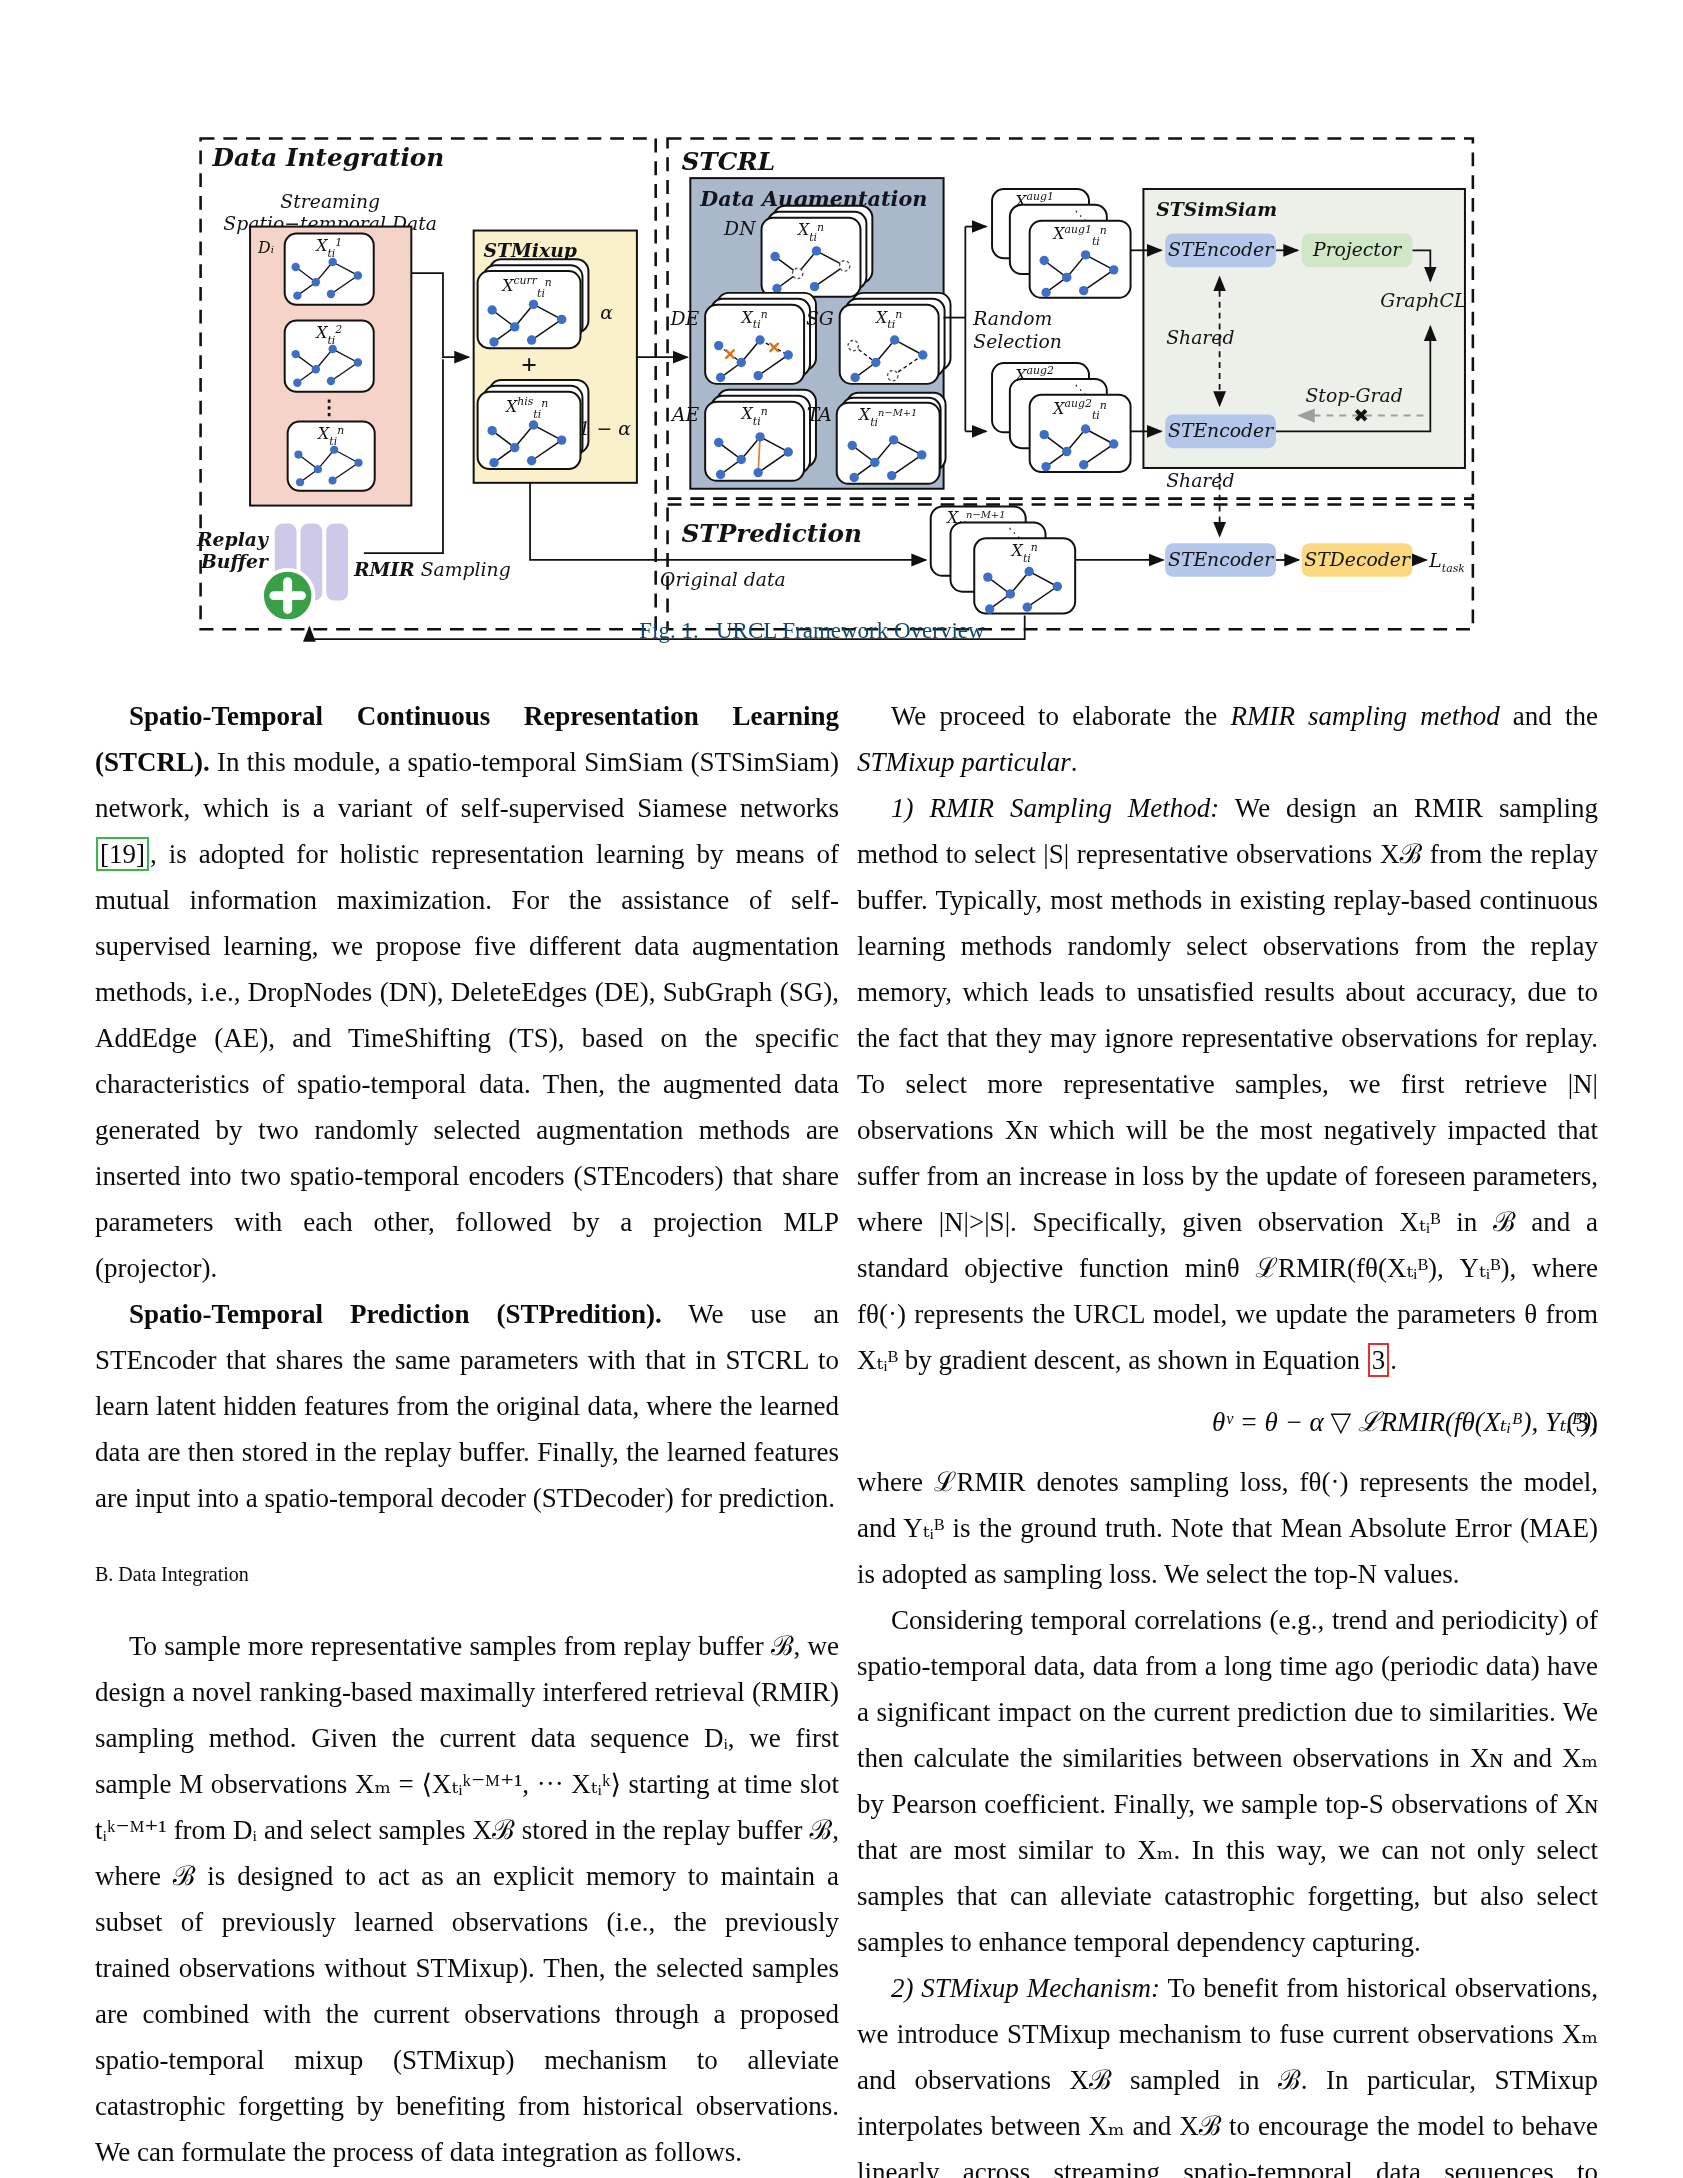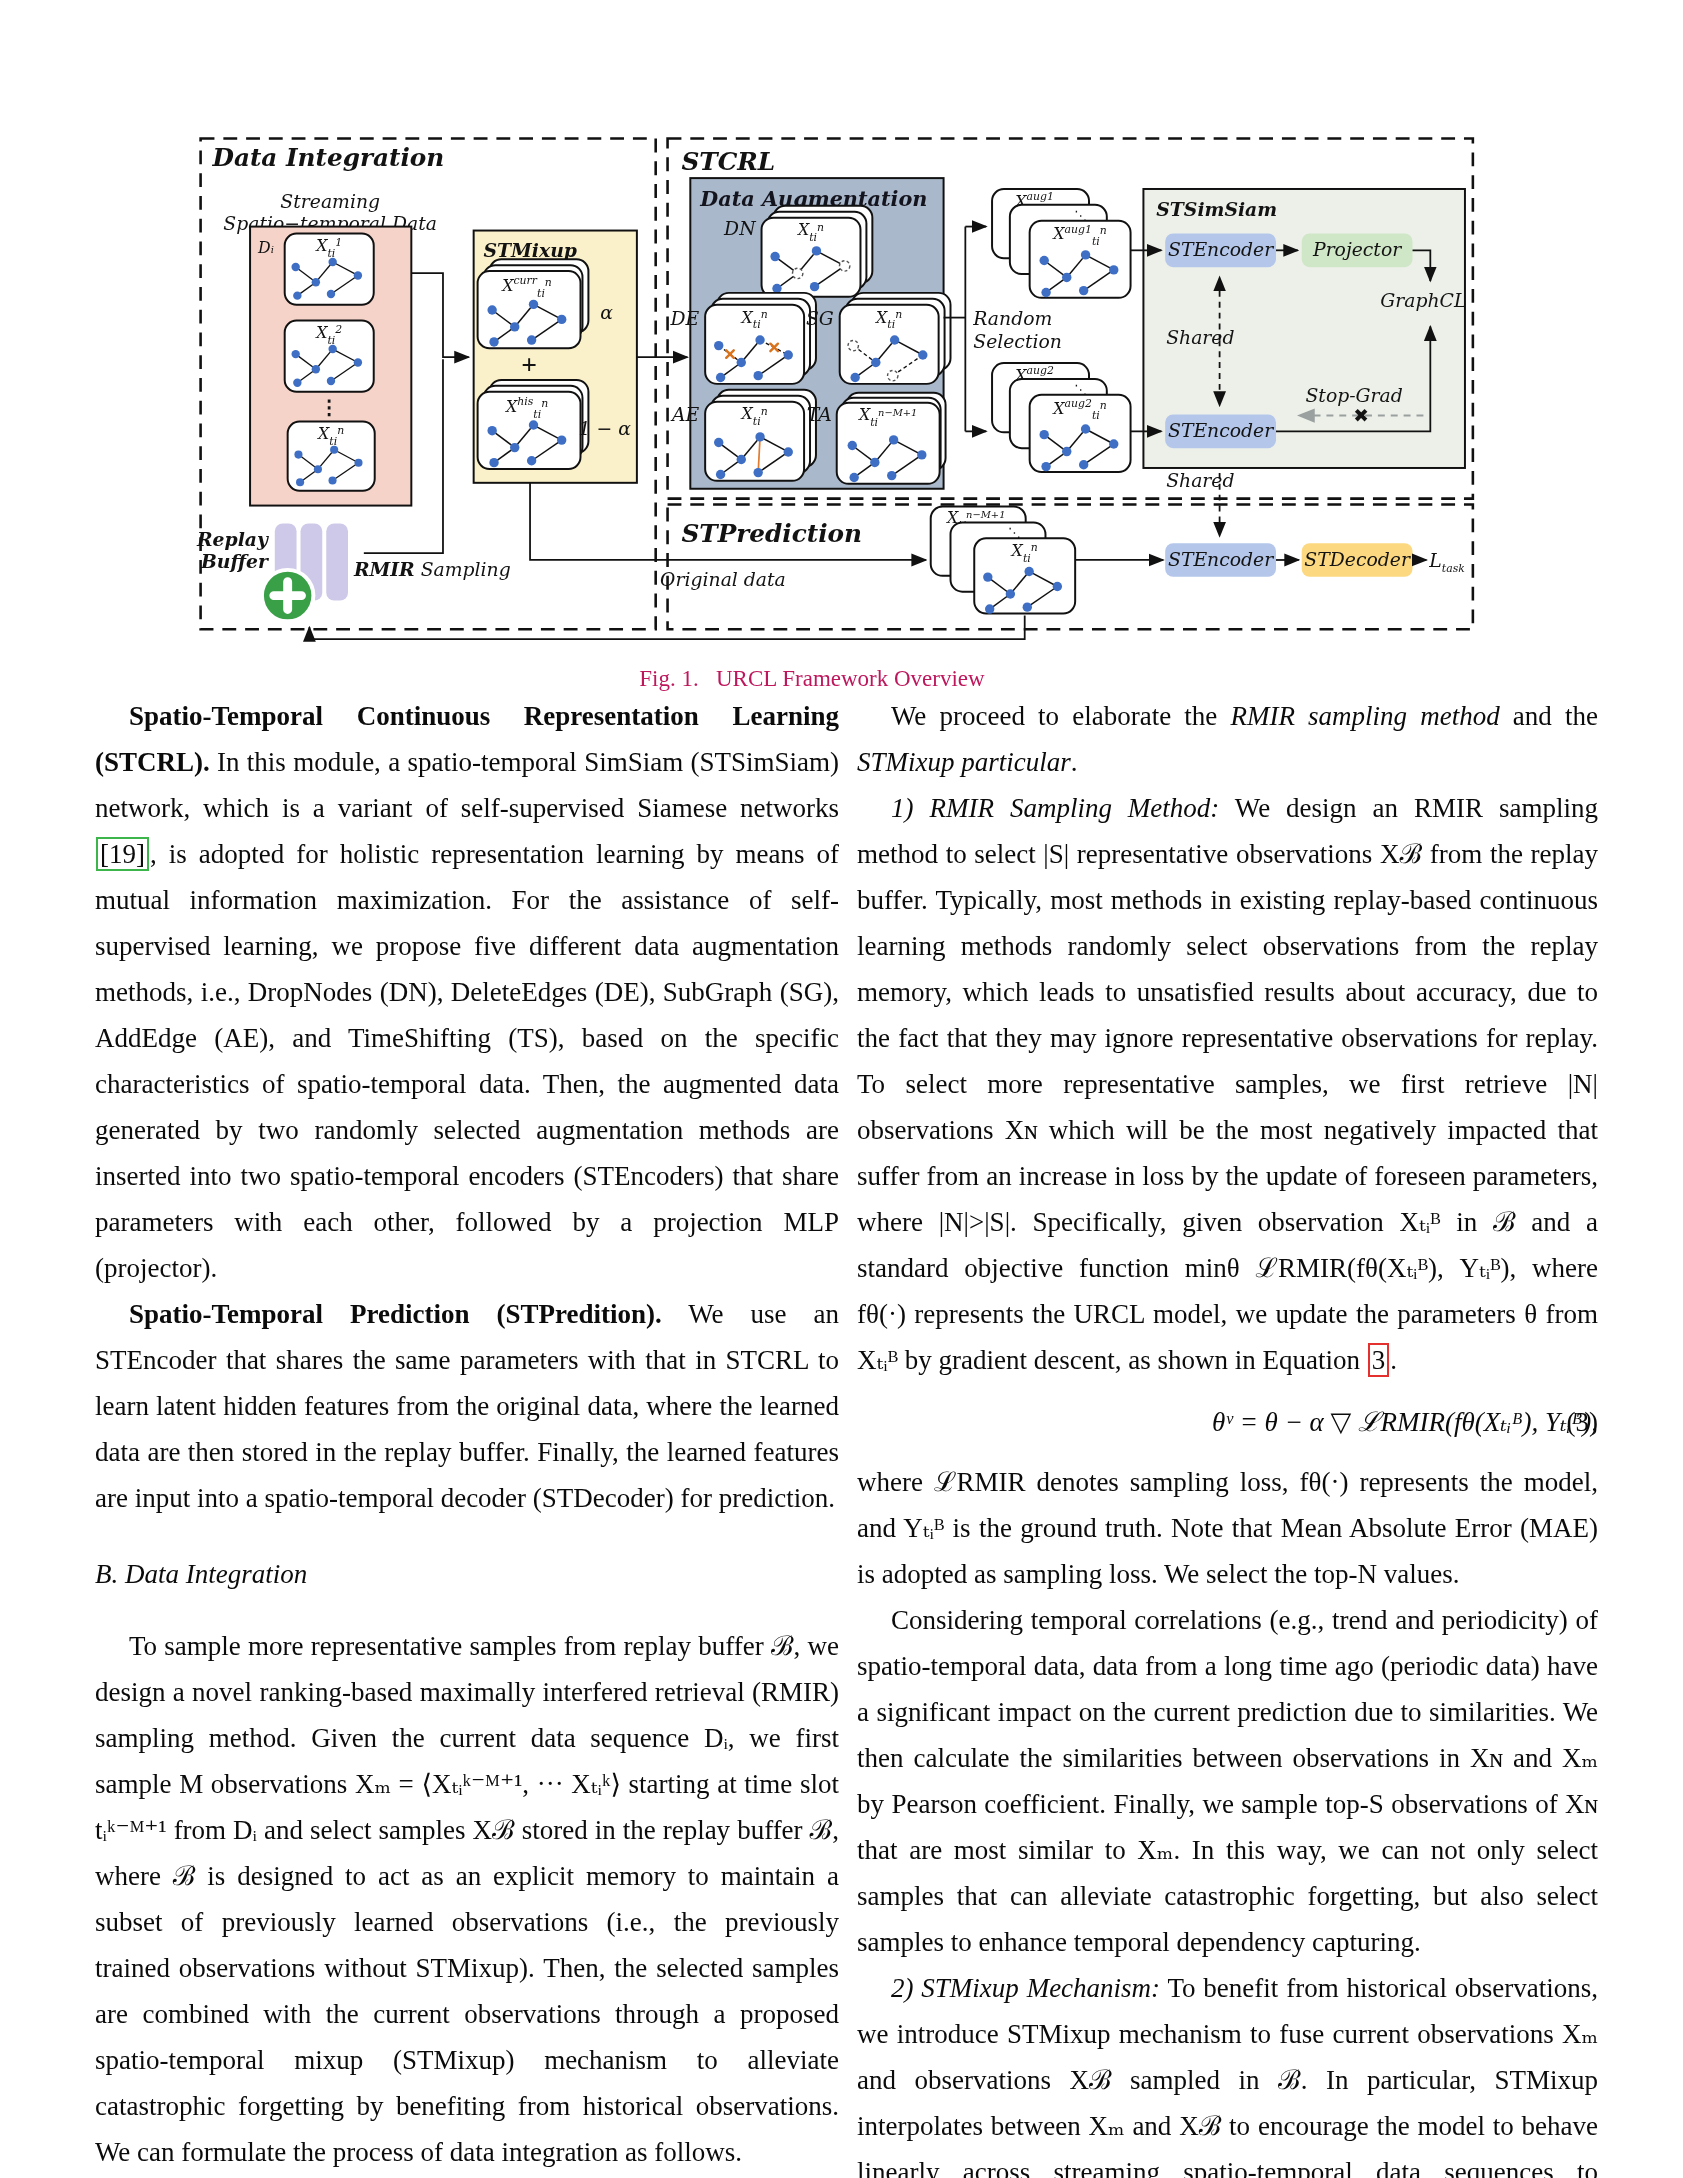--- a/index.html
+++ b/index.html
@@ -1,20 +1,20 @@
 <!DOCTYPE html>
 <html><head>
 <meta charset="utf-8">
 <style>
   html,body{margin:0;padding:0;background:#fff;}
   body{width:1683px;height:2178px;position:relative;font-family:"Liberation Serif","DejaVu Serif",serif;color:#0b0b0b;}
   .abs{position:absolute;}
   
   #figwrap{left:139px;top:95px;width:1346px;height:556px;}
-  #figcap{left:139px;top:666px;width:1346px;text-align:center;font-size:23px;white-space:pre;color:#be185d;}
+  #figcap{left:139px;top:618px;width:1346px;text-align:center;font-size:23px;white-space:pre;color:#0c4a6e;}
   svg text{fill:#131313;}
   .ftitle{font:bold italic 25px "DejaVu Serif",serif;}
   .ftitle2{font:bold italic 21px "DejaVu Serif",serif;fill:#14141e;}
   .fit{font:italic 19px "DejaVu Serif",serif;}
   .fbi{font:bold italic 19px "DejaVu Serif",serif;}
   .fcl{font:italic 16px "DejaVu Serif",serif;}
   .fss{font-size:11px;}
   .fse{font-size:10px;}
   .fsm{font-size:13px;}
   .box{fill:none;stroke:#111;stroke-width:2.6;stroke-dasharray:14 9;}
@@ -30,21 +30,21 @@
   .ocross{stroke:#d9731e;stroke-width:2.6;stroke-linecap:round;}
   
   .col{font-size:27px;line-height:46px;text-align:justify;}
   #lcol{left:95px;top:693px;width:744px;}
   #rcol{left:857px;top:693px;width:741px;}
   .ind{text-indent:34px;}
   .par{margin:0;}
   .blead{font-weight:bold;}
   .ilead{font-style:italic;}
   .it{font-style:italic;}
-  .subsec{font-style:italic;font-weight:normal;font-size:27px;margin:30px 0 26px 0;text-indent:0;}
+  .subsec{font-weight:normal;font-size:20px;margin:30px 0 26px 0;text-indent:0;}
   .refbox{border:2px solid;padding:0 2px;margin:0 1px;}
   .green{border-color:#3cb54a;}
   .red{border-color:#e53030;}
   .eqrow{position:relative;margin:16px 0 14px 0;text-indent:0;}
   .eqbody{text-align:right;font-style:italic;}
   .eqno{position:absolute;right:0;top:50%;transform:translateY(-50%);font-style:normal;}
 </style>
 </head>
 <body>
 

